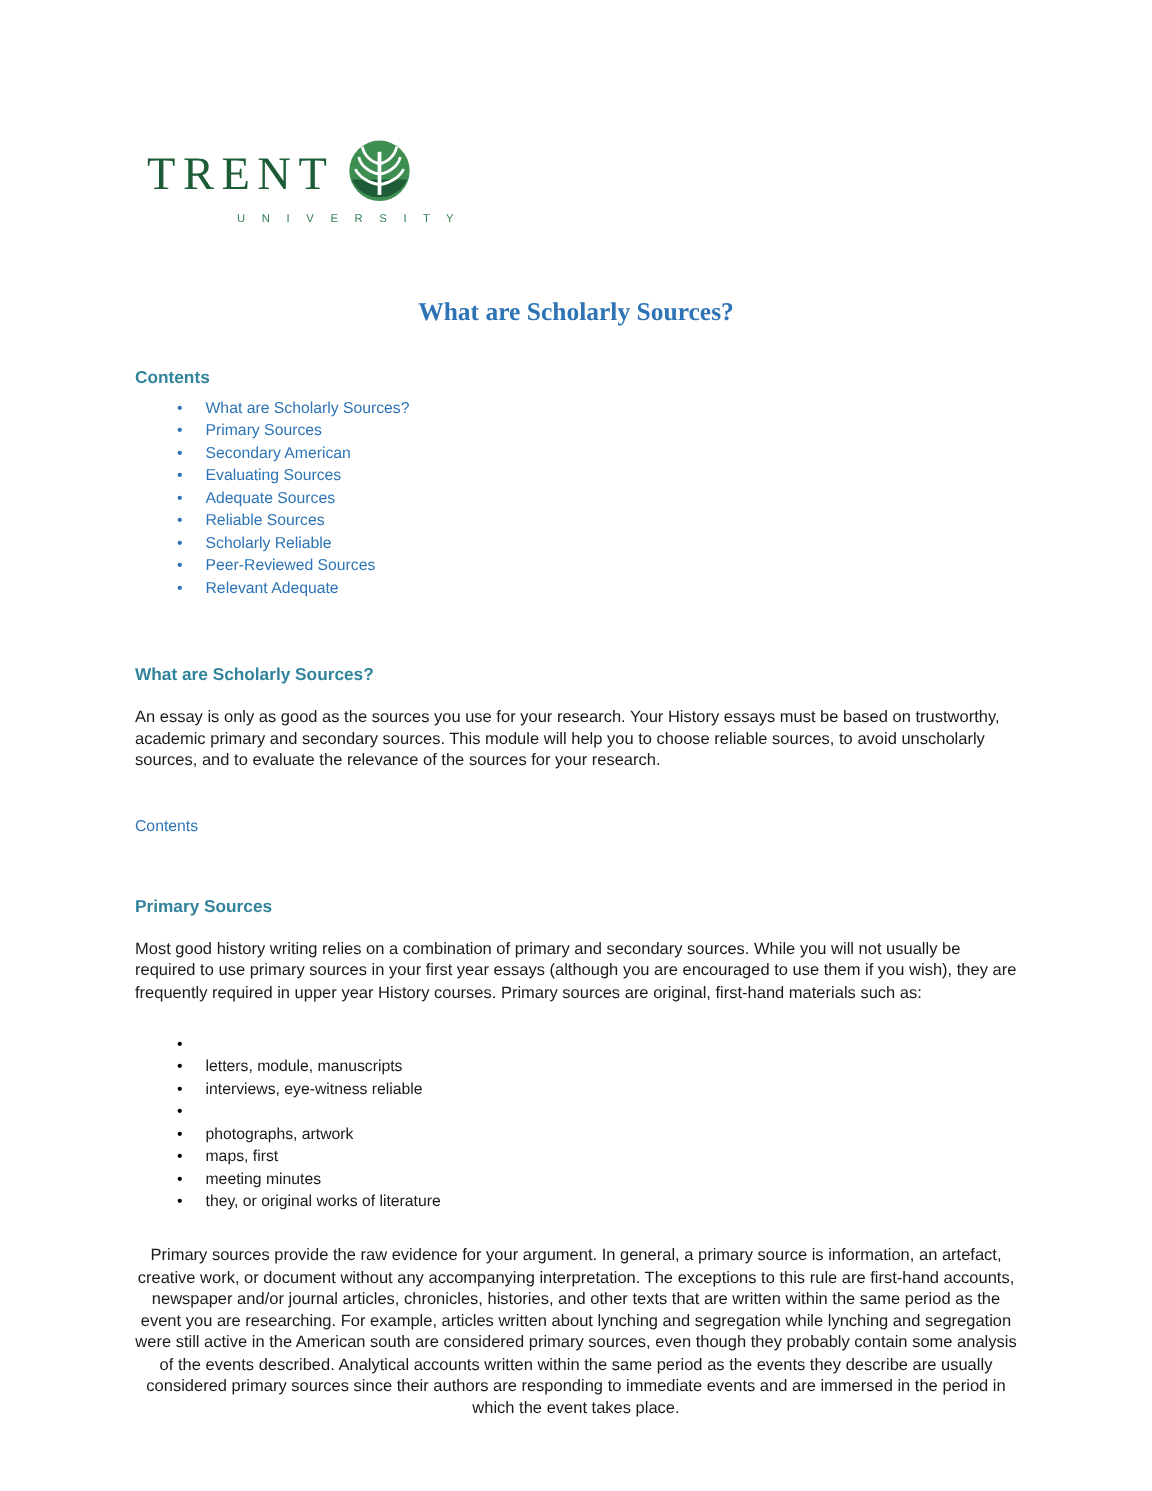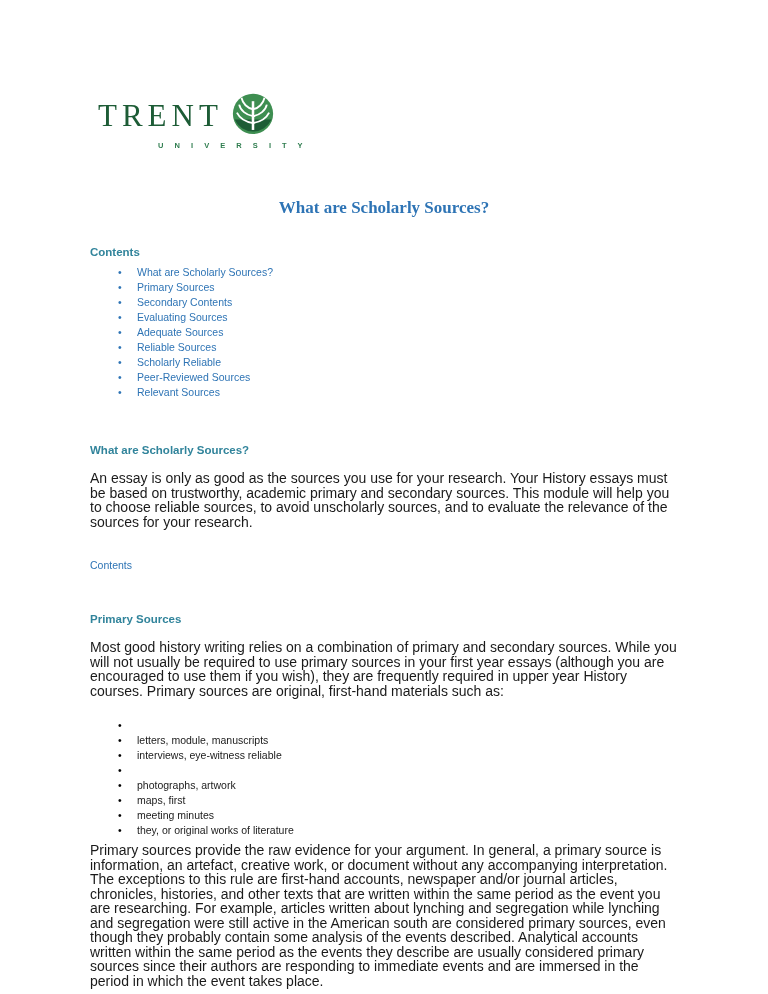--- a/index.html
+++ b/index.html
@@ -23,21 +23,21 @@
   .logo-text {
     font-family: "Liberation Serif", serif;
     font-size: 31px;
     letter-spacing: 5px;
     color: #1d5c36;
     line-height: 1;
   }
   .logo-emblem { display: block; }
   .logo-sub {
     font-size: 7.5px;
-    font-weight: bold;
+    font-weight: normal;
     letter-spacing: 4.5px;
     color: #2f7d4f;
     margin: 3px 0 0 60px;
   }
 
   
   .doc-title {
     text-align: center;
     font-family: "Liberation Serif", serif;
     font-size: 17px;
@@ -76,33 +76,33 @@
   .examples-list li { color: #1a1a1a; }
 
   a.toc-link {
     color: #2e74b5;
     text-decoration: none;
     cursor: pointer;
   }
 
   
   .para {
-    font-size: 14px;
+    font-size: 11px;
     line-height: 14.5px;
     color: #1a1a1a;
     margin: 15px 0 0 0;
   }
   .back-link-wrap { margin-top: 26px; }
   .back-link {
     font-size: 10.5px;
     color: #2e74b5;
     text-decoration: none;
     cursor: pointer;
   }
-  .after-list-para { margin-top: 5px; }
+  .after-list-para { margin-top: 21px; text-align: center; }
 </style>
 </head>
 <body>
 
 <div class="page">
 
   <header class="logo">
     <div class="logo-row">
       <span class="logo-text">TRENT</span>
       <svg class="logo-emblem" width="46" height="46" viewBox="0 0 40 40">
@@ -128,21 +128,21 @@
       <li>
           <span class="bullet">•</span>
           <a class="toc-link">What are Scholarly Sources?</a>
         </li>
       <li>
           <span class="bullet">•</span>
           <a class="toc-link">Primary Sources</a>
         </li>
       <li>
           <span class="bullet">•</span>
-          <a class="toc-link">Secondary Contents</a>
+          <a class="toc-link">Secondary American</a>
         </li>
       <li>
           <span class="bullet">•</span>
           <a class="toc-link">Evaluating Sources</a>
         </li>
       <li>
           <span class="bullet">•</span>
           <a class="toc-link">Adequate Sources</a>
         </li>
       <li>
@@ -152,21 +152,21 @@
       <li>
           <span class="bullet">•</span>
           <a class="toc-link">Scholarly Reliable</a>
         </li>
       <li>
           <span class="bullet">•</span>
           <a class="toc-link">Peer-Reviewed Sources</a>
         </li>
       <li>
           <span class="bullet">•</span>
-          <a class="toc-link">Relevant Sources</a>
+          <a class="toc-link">Relevant Adequate</a>
         </li>
     </ul>
   </section>
 
   <section>
     <h2 class="section-heading scholarly-heading">What are Scholarly Sources?</h2>
     <p class="para">An essay is only as good as the sources you use for your research. Your History essays must be based on trustworthy, academic primary and secondary sources. This module will help you to choose reliable sources, to avoid unscholarly sources, and to evaluate the relevance of the sources for your research.</p>
     <div class="back-link-wrap">
       <a class="back-link">Contents</a>
     </div>

